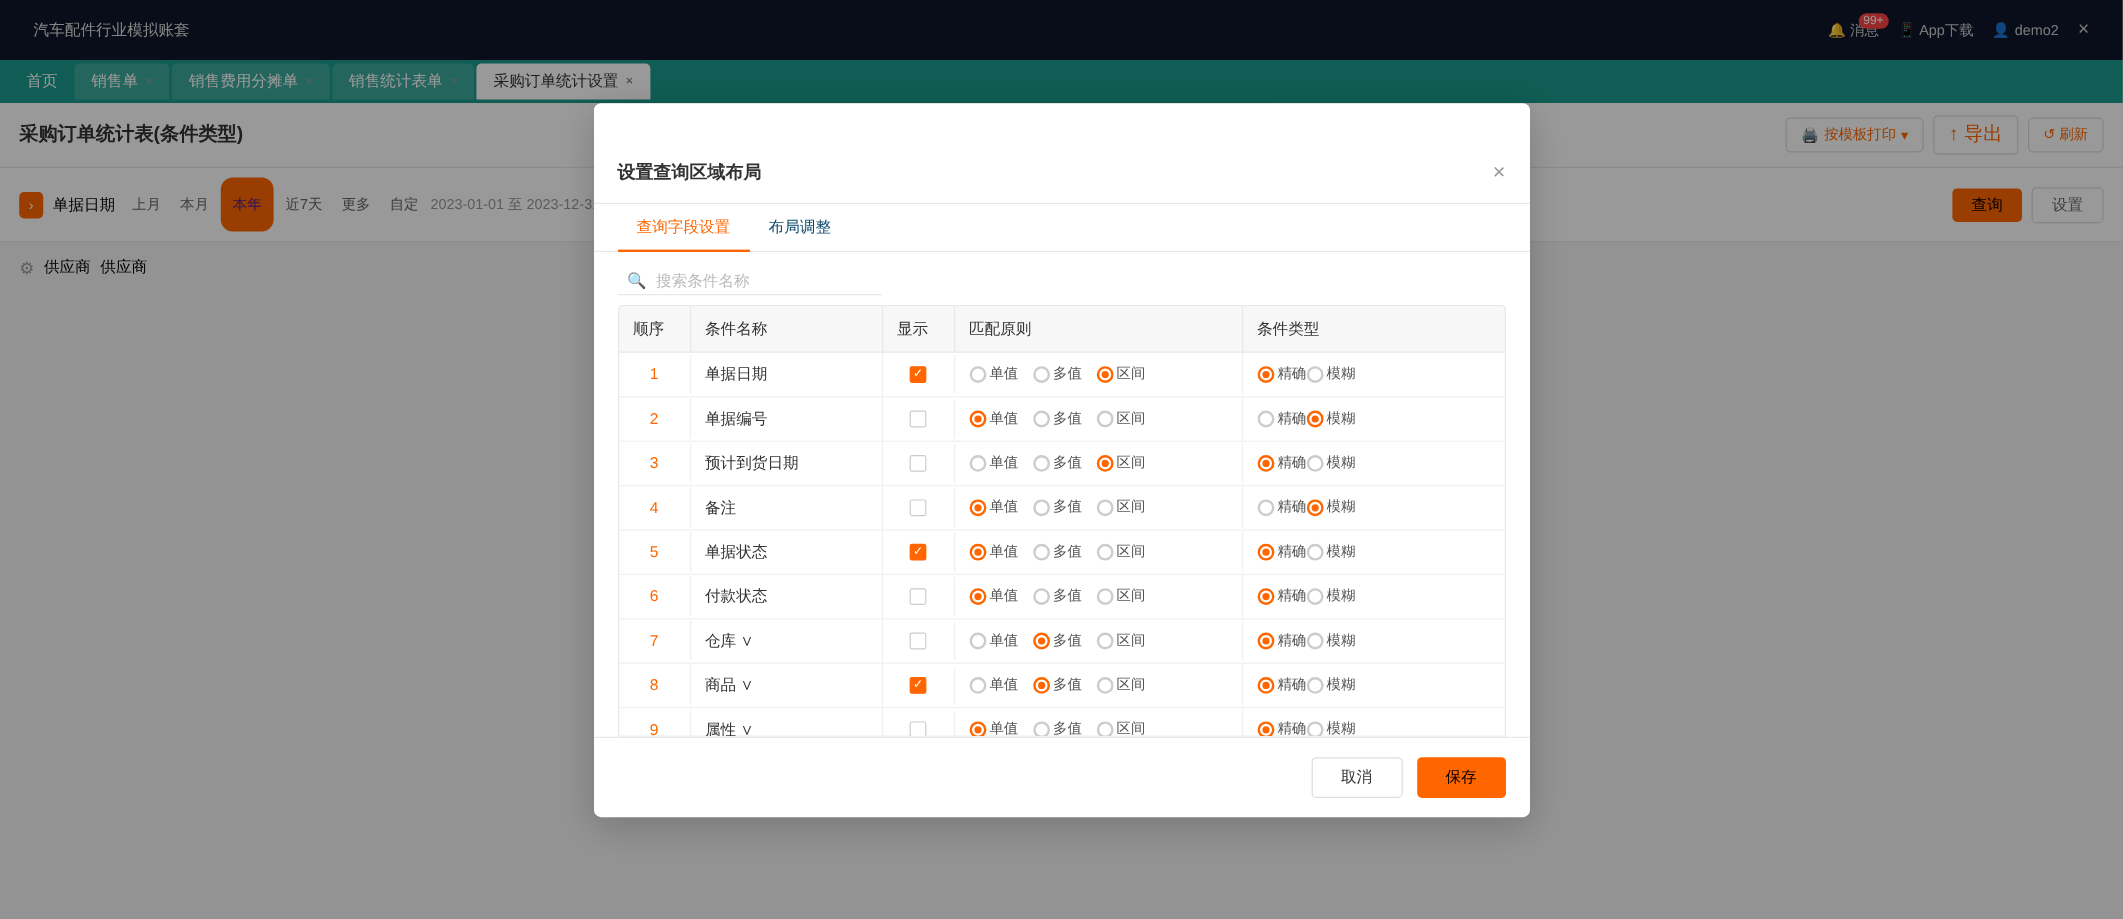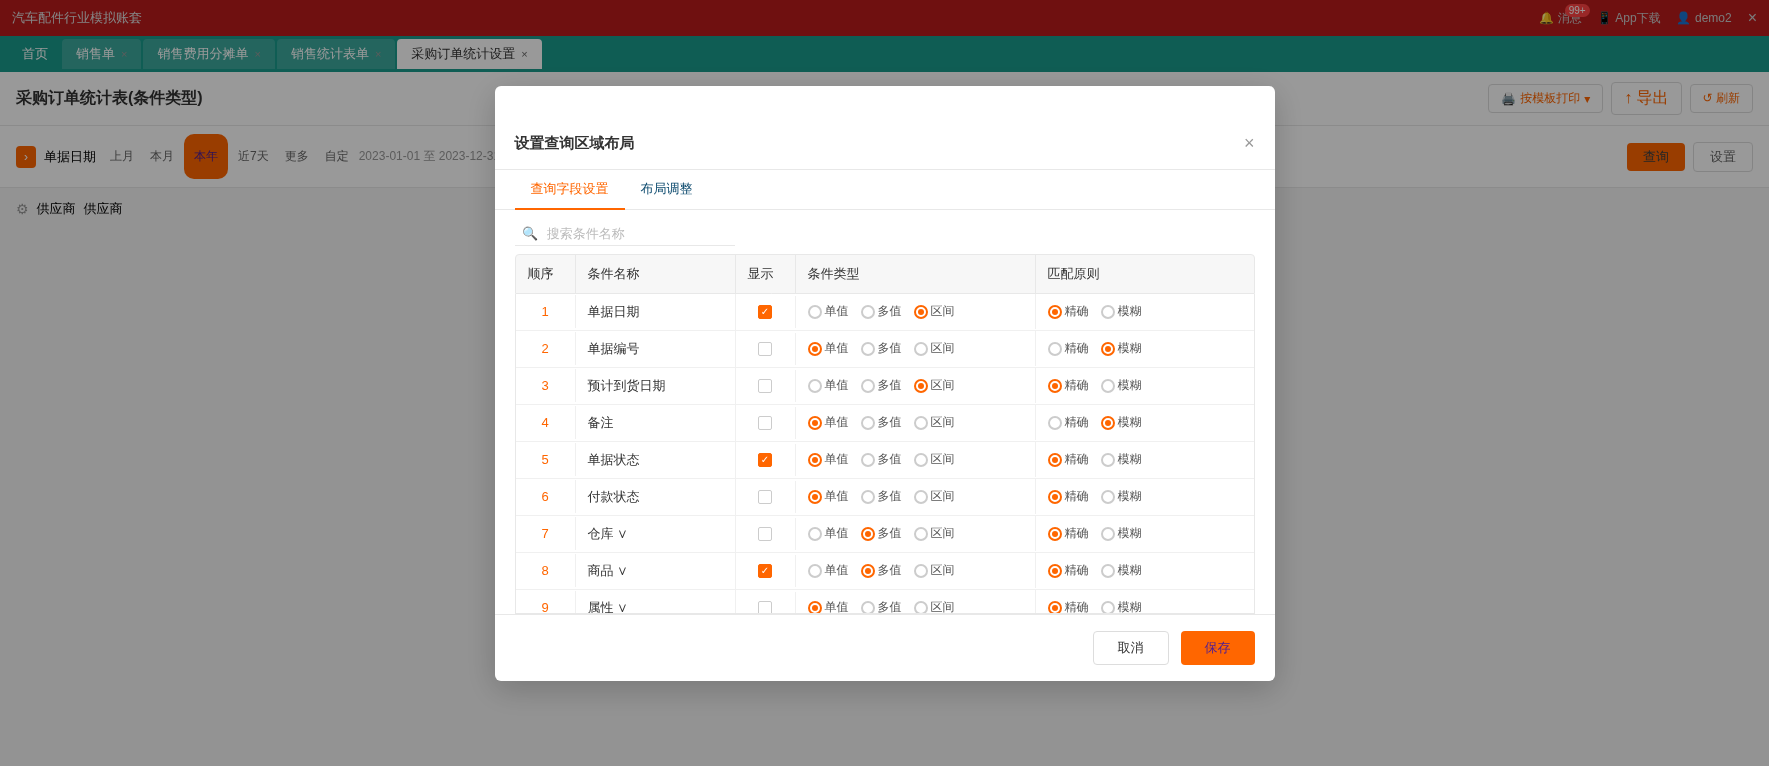--- a/index.html
+++ b/index.html
@@ -1,25 +1,25 @@
 <!DOCTYPE html>
 <html><head>
   <meta charset="utf-8">
   <style>
     * { box-sizing: border-box; margin: 0; padding: 0; }
     body { font-family: 'Microsoft YaHei', Arial, sans-serif; font-size: 13px; background: #f0f0f0; overflow: hidden; }
 
     
     .top-bar {
-      background: #b91c1c;
-      height: 36px;
+      background: #0f172a;
+      height: 50px;
       display: flex;
       align-items: center;
       justify-content: space-between;
-      padding: 0 12px;
+      padding: 0 28px;
       color: #ccc;
     }
     .top-bar-left { font-size: 13px; color: #ddd; }
     .top-bar-right { display: flex; align-items: center; gap: 16px; font-size: 12px; color: #ccc; }
     .top-bar-right .notification { position: relative; }
     .top-bar-right .badge {
       background: #ff4444;
       color: white;
       border-radius: 8px;
       font-size: 10px;
@@ -85,21 +85,21 @@
       display: flex;
       align-items: center;
       gap: 8px;
       border-bottom: 1px solid #e8e8e8;
     }
     .filter-toggle { background: #f60; color: white; border: none; padding: 4px 8px; border-radius: 4px; cursor: pointer; font-size: 12px; }
     .date-filter { display: flex; gap: 4px; align-items: center; flex-wrap: wrap; }
     .date-btn { background: none; border: none; color: #666; font-size: 12px; cursor: pointer; padding: 3px 6px; border-radius: 3px; }
     .date-btn.active { background: #f60; color: #4c1d95; border-radius: 10px; padding: 14px 10px; }
     .date-range { color: #999; font-size: 12px; }
-    .btn-query { background: #f60; color: #404040; border: none; padding: 5px 16px; border-radius: 4px; cursor: pointer; font-size: 13px; }
+    .btn-query { background: #f60; color: #000000; border: none; padding: 5px 16px; border-radius: 4px; cursor: pointer; font-size: 13px; }
     .btn-settings { background: white; border: 1px solid #ddd; color: #666; padding: 5px 16px; border-radius: 4px; cursor: pointer; font-size: 13px; }
 
     
     .table-area {
       padding: 12px 16px;
     }
     .table-header-row {
       display: flex;
       align-items: center;
       gap: 8px;
@@ -222,21 +222,21 @@
       color: #333;
       display: flex;
       align-items: center;
       border-right: 1px solid #f0f0f0;
     }
     .config-cell:last-child { border-right: none; }
     .cell-order { color: #f60; font-weight: 500; justify-content: center; }
     .cell-name { color: #333; }
     .cell-display { justify-content: center; }
     .cell-type { gap: 12px; }
-    .cell-match { gap: 12px; }
+    .cell-match { gap: 0; }
     .radio-item { display: flex; align-items: center; gap: 3px; cursor: pointer; font-size: 12px; color: #555; }
     .radio-circle {
       width: 14px; height: 14px;
       border-radius: 50%;
       border: 2px solid #ccc;
       display: inline-flex;
       align-items: center;
       justify-content: center;
       flex-shrink: 0;
     }
@@ -287,21 +287,21 @@
       border: 1px solid #ddd;
       color: #333;
       padding: 7px 24px;
       border-radius: 4px;
       cursor: pointer;
       font-size: 13px;
     }
     .btn-save {
       background: #f60;
       border: none;
-      color: #4c1d95;
+      color: #000000;
       padding: 7px 24px;
       border-radius: 4px;
       cursor: pointer;
       font-size: 13px;
     }
 
     
     .config-table-body::-webkit-scrollbar { width: 6px; }
     .config-table-body::-webkit-scrollbar-track { background: #f0f0f0; }
     .config-table-body::-webkit-scrollbar-thumb { background: #ccc; border-radius: 3px; }
@@ -406,22 +406,22 @@
           <span class="search-icon">🔍</span>
           <input class="search-input" type="text" placeholder="搜索条件名称" style="">
         </div>
       </div>
 
       <div class="config-table">
         <div class="config-table-header">
           <div class="th">顺序</div>
           <div class="th">条件名称</div>
           <div class="th">显示</div>
+          <div class="th">匹配原则</div>
           <div class="th">条件类型</div>
-          <div class="th">匹配原则</div>
         </div>
         <div class="config-table-body" id="config-body">
 
         <div class="config-row">
               <div class="config-cell cell-order">1</div>
               <div class="config-cell cell-name">单据日期</div>
               <div class="config-cell cell-display">
                 <span class="checkbox-sq checked"></span>
               </div>
               <div class="config-cell cell-type">

